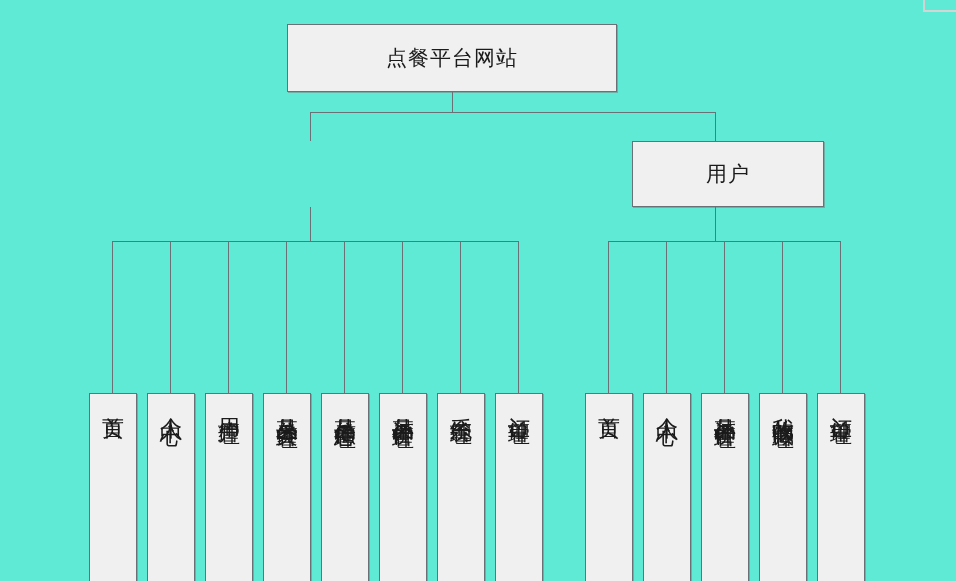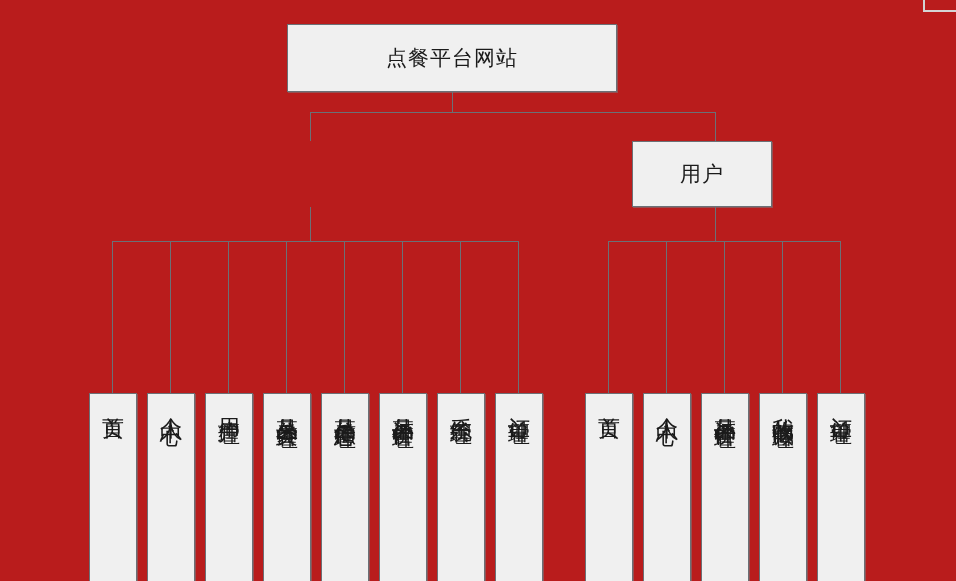--- a/index.html
+++ b/index.html
@@ -11,21 +11,21 @@
   body {
     width: 956px;
     height: 581px;
     overflow: hidden;
     font-family: "DejaVu Sans", "Liberation Sans", sans-serif;
   }
   #diagram {
     position: relative;
     width: 956px;
     height: 581px;
-    background: #b91c1c;
+    background: #5eead4;
   }
 
   
   .node {
     position: absolute;
     box-sizing: border-box;
     background: #f0f0f0;
     border: 1px solid #6b7076;
     box-shadow: 1px 1px 0 rgba(120,125,130,0.55);
   }
@@ -91,21 +91,21 @@
   </div>
 
   <div class="conn v" style="left:452px; top:92px; width:1px; height:20px;"></div>
 
   <div class="conn h" style="left:310px; top:112px; width:406px; height:1px;"></div>
 
   <div class="conn v" style="left:310px; top:112px; width:1px; height:29px;"></div>
   <div class="conn v" style="left:715px; top:112px; width:1px; height:29px;"></div>
 
 
-  <div class="node horiz" style="left:632px; top:141px; width:140px; height:66px;">
+  <div class="node horiz" style="left:632px; top:141px; width:192px; height:66px;">
     <span class="label">用户</span>
   </div>
 
   <div class="conn v" style="left:310px; top:207px; width:1px; height:34px;"></div>
   <div class="conn h" style="left:112px; top:241px; width:407px; height:1px;"></div>
 
   <div class="conn v" style="left:112px; top:241px; width:1px; height:152px;"></div>
   <div class="conn v" style="left:170px; top:241px; width:1px; height:152px;"></div>
   <div class="conn v" style="left:228px; top:241px; width:1px; height:152px;"></div>
   <div class="conn v" style="left:286px; top:241px; width:1px; height:152px;"></div>

